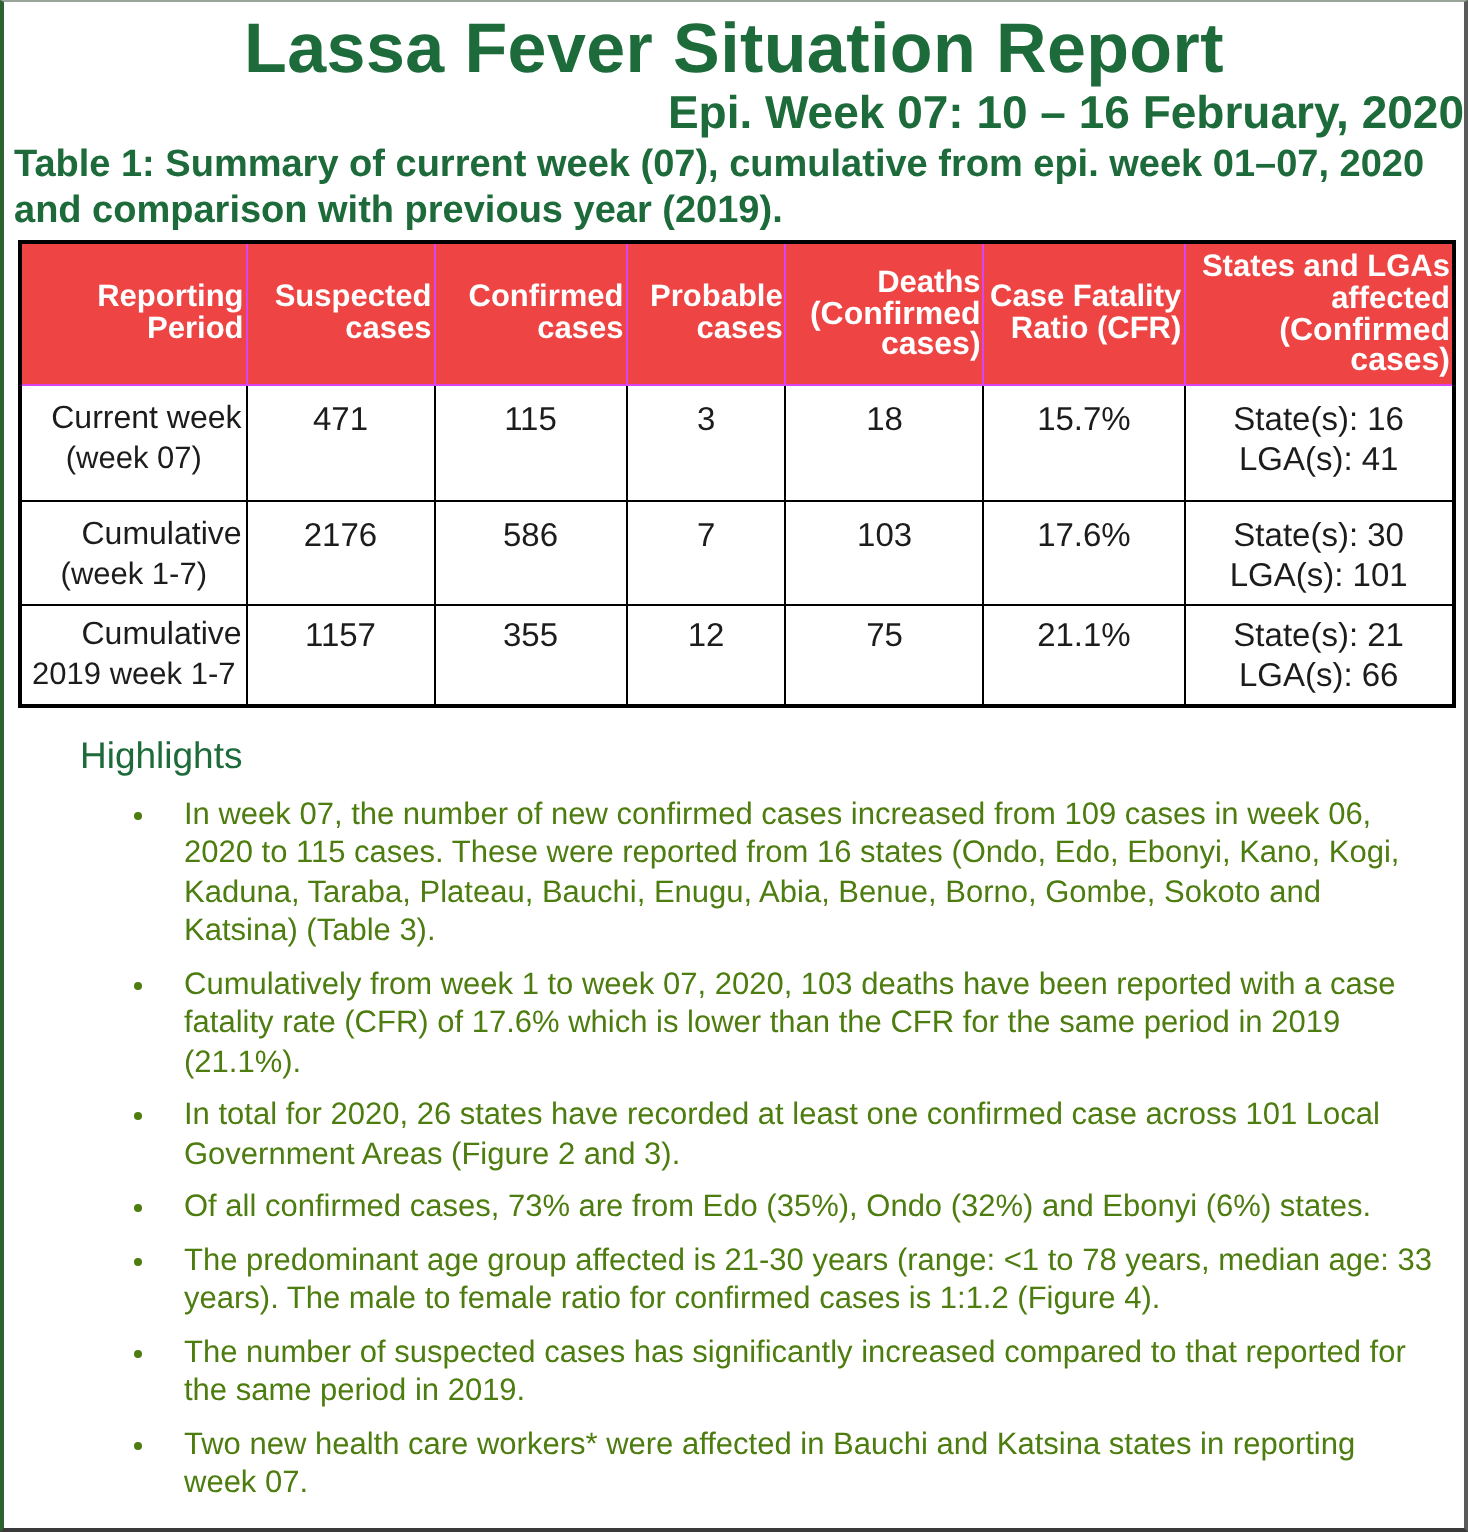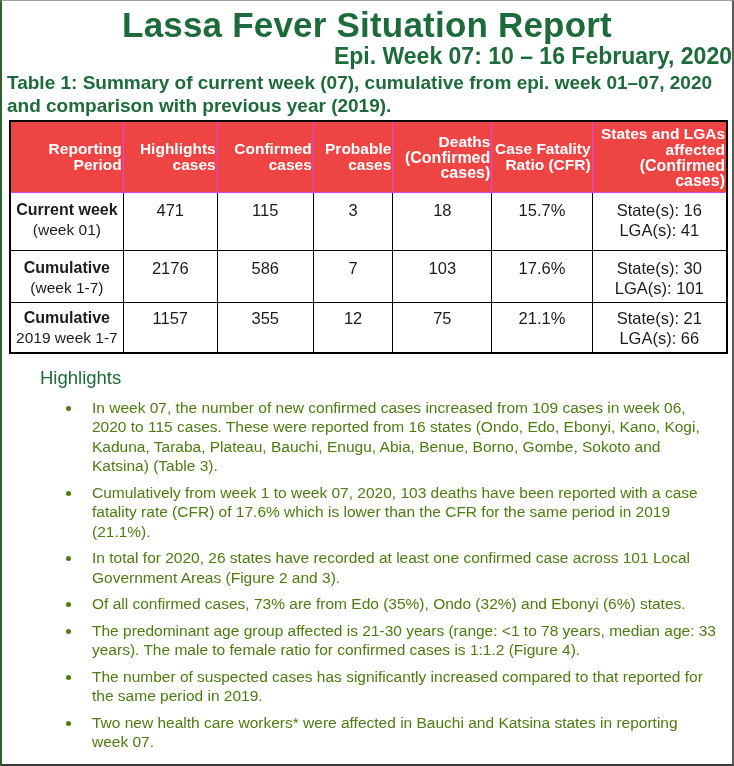--- a/index.html
+++ b/index.html
@@ -38,21 +38,21 @@
     height: 49px; box-sizing: border-box; text-align: right;
   }
   th .sub { font-size: 16px; font-weight: bold; line-height: 15px; }
   td {
     border: 1px solid #000; text-align: center; font-size: 16.5px; color: #1c1c1c;
     line-height: 20px; vertical-align: top; padding: 7px 2px 0 2px; box-sizing: border-box;
   }
   tr.r1 td { height: 58px; }
   tr.r2 td { height: 52px; }
   tr.r3 td { height: 50px; padding-top: 5px; }
-  .pmain { font-weight: bold; font-size: 16px; }
+  .pmain { font-weight: normal; font-size: 16px; text-align: right; }
   .psub { font-size: 15.5px; }
   .highlights-heading {
     color: #1d6b3a; font-size: 18.5px; font-weight: normal;
     line-height: 22px; margin: 13px 0 0 38px;
   }
   ul.bullets { margin: 9px 16px 0 0; padding-left: 80px; }
   ul.bullets li {
     font-size: 15.5px; line-height: 19.5px; color: #4d7c0f;
     margin-bottom: 7px; padding-left: 10px;
   }
@@ -74,39 +74,39 @@
         <col style="width:13.1%">
         <col style="width:13.4%">
       <col style="width:11.1%">
         <col style="width:13.8%">
         <col style="width:14.0%">
       <col style="width:18.8%">
     </colgroup>
     <thead>
       <tr>
         <th>Reporting Period</th>
-        <th>Highlights cases</th>
+        <th>Suspected cases</th>
         <th>Confirmed cases</th>
         <th>Probable cases</th>
         <th>
           <div>Deaths</div>
           <div class="sub">(Confirmed cases)</div>
         </th>
         <th>Case Fatality Ratio (CFR)</th>
         <th>
           <div>States and LGAs affected</div>
           <div class="sub">(Confirmed cases)</div>
         </th>
       </tr>
     </thead>
     <tbody>
       <tr class="r1">
         <td>
           <div class="pmain">Current week</div>
-          <div class="psub">(week 01)</div>
+          <div class="psub">(week 07)</div>
         </td>
         <td>471</td>
         <td>115</td>
         <td>3</td>
         <td>18</td>
         <td>15.7%</td>
         <td>
           <div>State(s): 16</div>
           <div>LGA(s): 41</div>
         </td>

